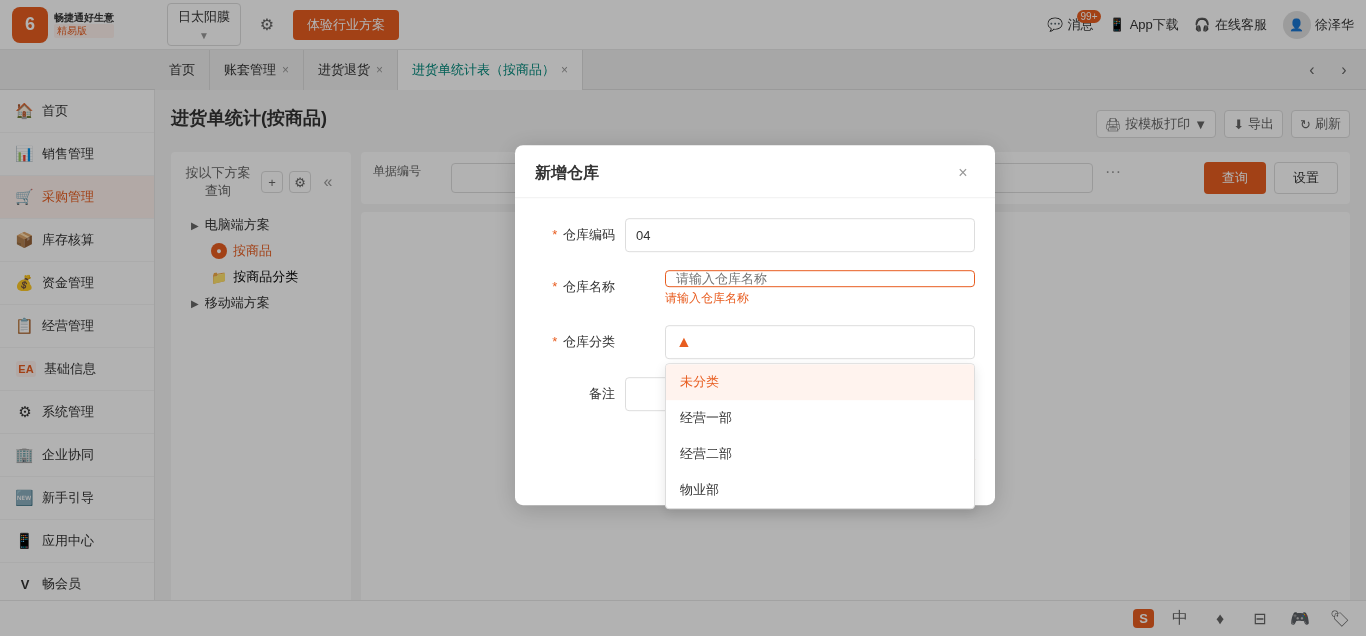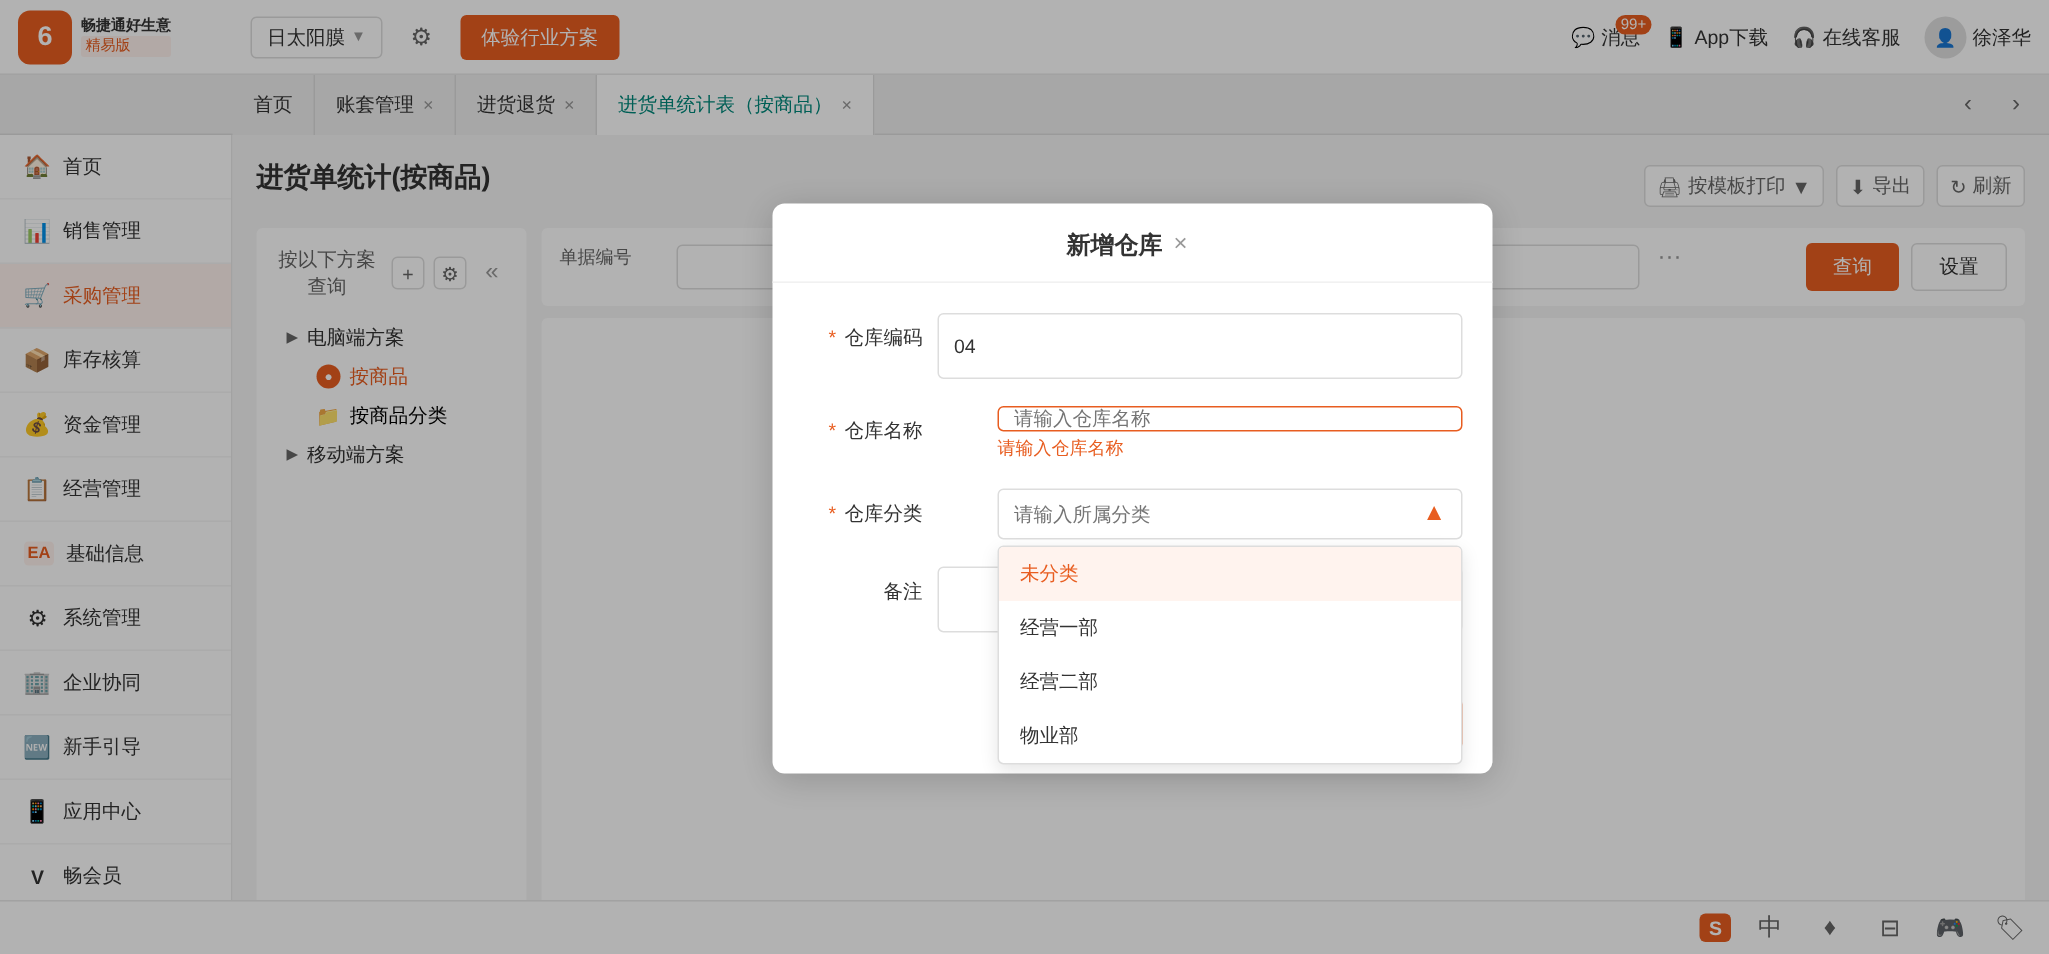--- a/index.html
+++ b/index.html
@@ -50,20 +50,21 @@
     .store-selector {
       display: flex;
       align-items: center;
       gap: 4px;
       border: 1px solid #ddd;
       border-radius: 4px;
       padding: 4px 10px;
       font-size: 13px;
       color: #333;
       cursor: pointer;
+      flex-direction: column;
     }
     .store-selector .arrow { color: #999; font-size: 10px; }
     .gear-btn {
       width: 32px;
       height: 32px;
       display: flex;
       align-items: center;
       justify-content: center;
       cursor: pointer;
       color: #666;
@@ -347,21 +348,21 @@
       width: 480px;
       background: #fff;
       border-radius: 8px;
       box-shadow: 0 4px 24px rgba(0,0,0,0.18);
       z-index: 200;
       overflow: visible;
     }
     .dialog-header {
       display: flex;
       align-items: center;
-      justify-content: center;
+      justify-content: space-between;
       padding: 16px 20px 12px;
       border-bottom: 1px solid #f0f0f0;
     }
     .dialog-title {
       font-size: 16px;
       color: #333;
       font-weight: bold;
     }
     .dialog-close {
       width: 24px;
@@ -387,21 +388,21 @@
       font-size: 13px;
       color: #333;
       width: 80px;
       flex-shrink: 0;
       padding-top: 8px;
       text-align: right;
     }
     .form-label .required { color: #e85d20; margin-right: 2px; }
     .form-input {
       flex: 1;
-      height: 44px;
+      height: 34px;
       border: 1px solid #ddd;
       border-radius: 4px;
       padding: 0 10px;
       font-size: 13px;
       color: #333;
       outline: none;
     }
     .form-input.error { border-color: #e85d20; }
     .error-tip {
       color: #e85d20;
@@ -786,21 +787,20 @@
       </div>
     </div>
 
     <div class="form-row">
       <label class="form-label">
         <span class="required">*</span>
         <span>仓库分类</span>
       </label>
       <div class="form-input-wrapper" style="position:relative;">
         <div class="category-input-row">
-          <input type="text" placeholder="请输入所属分类" style="border: none; outline: none; font-size: 13px; flex: 1 1 0%;">
           <span class="category-toggle">▲</span>
         </div>
 
         <div class="dropdown-list">
           <div class="dropdown-item selected">未分类</div>
           <div class="dropdown-item">经营一部</div>
           <div class="dropdown-item">经营二部</div>
           <div class="dropdown-item">物业部</div>
         </div>
       </div>

